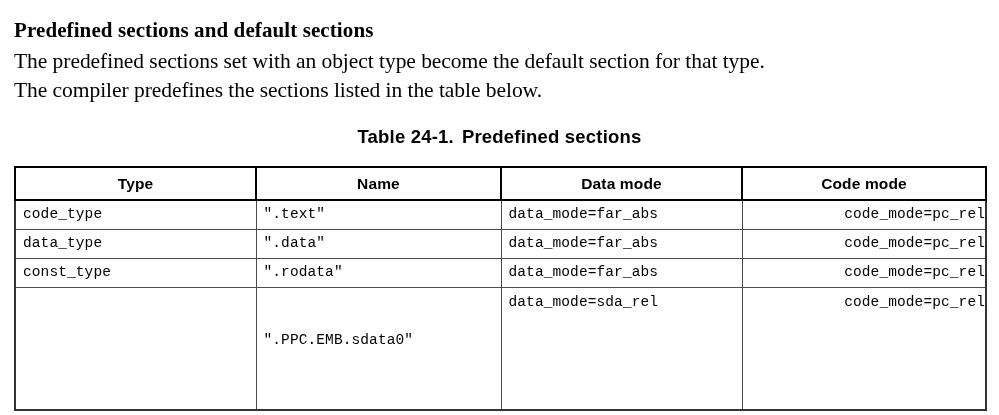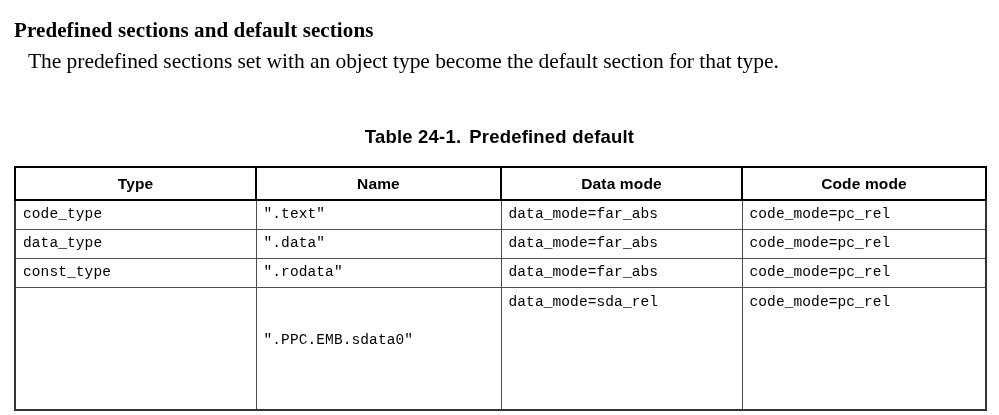--- a/index.html
+++ b/index.html
@@ -39,21 +39,21 @@
   .body-para {
     position: absolute;
     left: 14px;
     top: 47px;
     width: 960px;
     font-family: "Liberation Serif", "DejaVu Serif", serif;
     font-size: 21.5px;
     line-height: 29px;
     letter-spacing: -0.05px;
   }
-  .body-para .line { display: block; white-space: nowrap; margin-left: 14px; }
+  .body-para .line { display: block; white-space: nowrap; }
 
   .table-caption {
     position: absolute;
     left: 0;
     top: 126px;
     width: 999px;
     text-align: center;
     font-family: "Liberation Sans", "DejaVu Sans", sans-serif;
     font-size: 18.5px;
     font-weight: bold;
@@ -111,37 +111,38 @@
     height: 49px;
     vertical-align: top;
     padding-top: 5px;
     border-bottom: 2.2px solid #333333;
   }
   table.sections tbody tr:first-child td {
     border-top: none;
     margin-left: 20px;
   }
   table.sections tbody td.col-first { border-left: 2.2px solid #333333; }
-  table.sections tbody td.col-last  { border-right: 2.2px solid #333333; }
+  table.sections tbody td.col-last  { border-right: 2.2px solid #333333; text-align: right; }
 
   .cell-line { display: block; }
 </style>
 </head>
 <body>
 
 <div class="page">
 
   <h1 class="heading">Predefined sections and default sections</h1>
 
   <div class="body-para">
     <span class="line">The predefined sections set with an object type become the default section for that type.</span>
+    <span class="line">The compiler predefines the sections listed in the table below.</span>
   </div>
 
   <div class="table-caption">
-    <span>Table 24-1.</span><span class="cap-gap"></span><span>Predefined default</span>
+    <span>Table 24-1.</span><span class="cap-gap"></span><span>Predefined sections</span>
   </div>
 
   <div class="tbl-wrap">
     <table class="sections">
       <colgroup>
         <col class="c-type">
         <col class="c-name">
         <col class="c-data">
         <col class="c-code">
       </colgroup>

